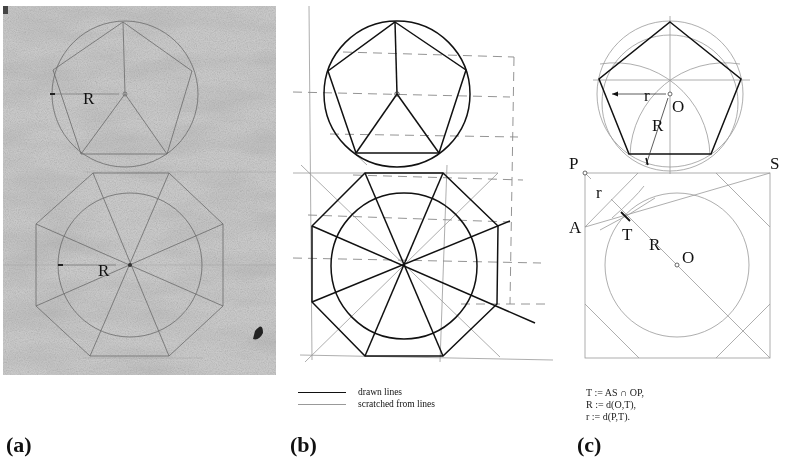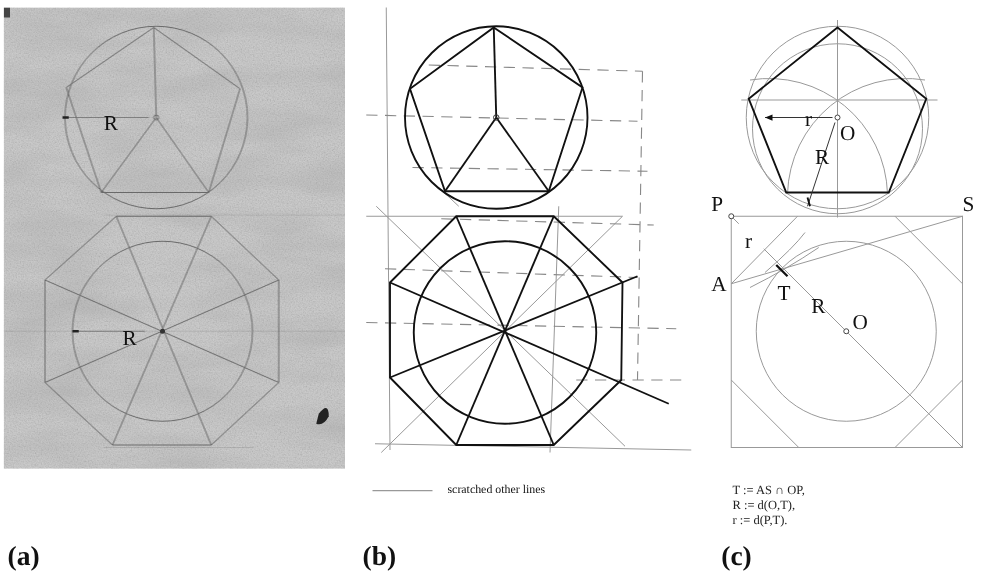--- a/index.html
+++ b/index.html
@@ -159,22 +159,26 @@
       <text x="9" y="233">A</text>
       <text x="62" y="240">T</text>
       <text x="89" y="250">R</text>
       <text x="122" y="263">O</text>
     </g>
   </svg>
 </div>
 
 <div class="legend">
   <div class="legend-row">
+    <span class="legend-swatch sw-drawn"></span>
+    <span>drawn lines</span>
+  </div>
+  <div class="legend-row">
     <span class="legend-swatch sw-scratched"></span>
-    <span>scratched other lines</span>
+    <span>scratched from lines</span>
   </div>
 </div>
 
 <div class="formulas">
   <div>T := AS ∩ OP,</div>
   <div>R := d(O,T),</div>
   <div>r := d(P,T).</div>
 </div>
 
 <div class="panel-label" id="label-a">(a)</div>

